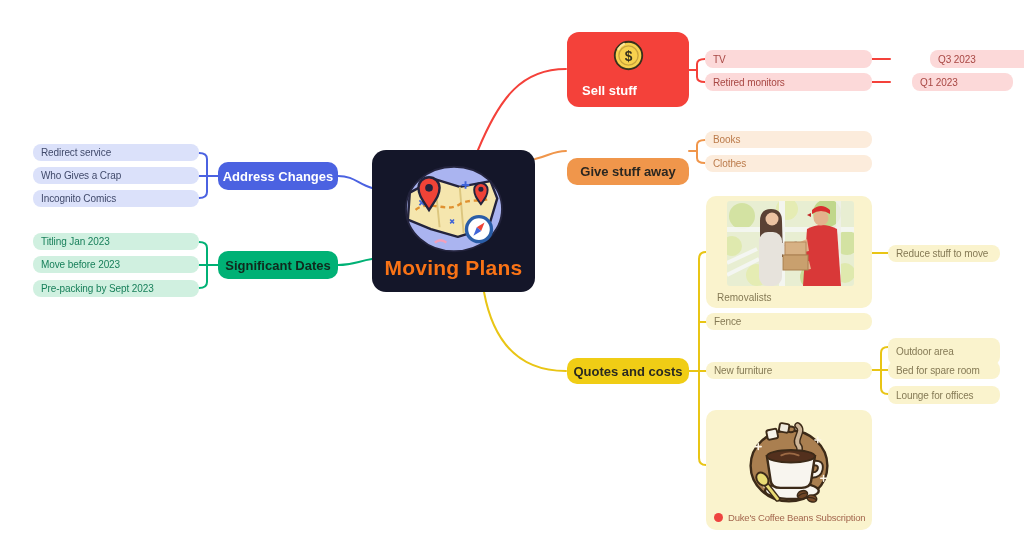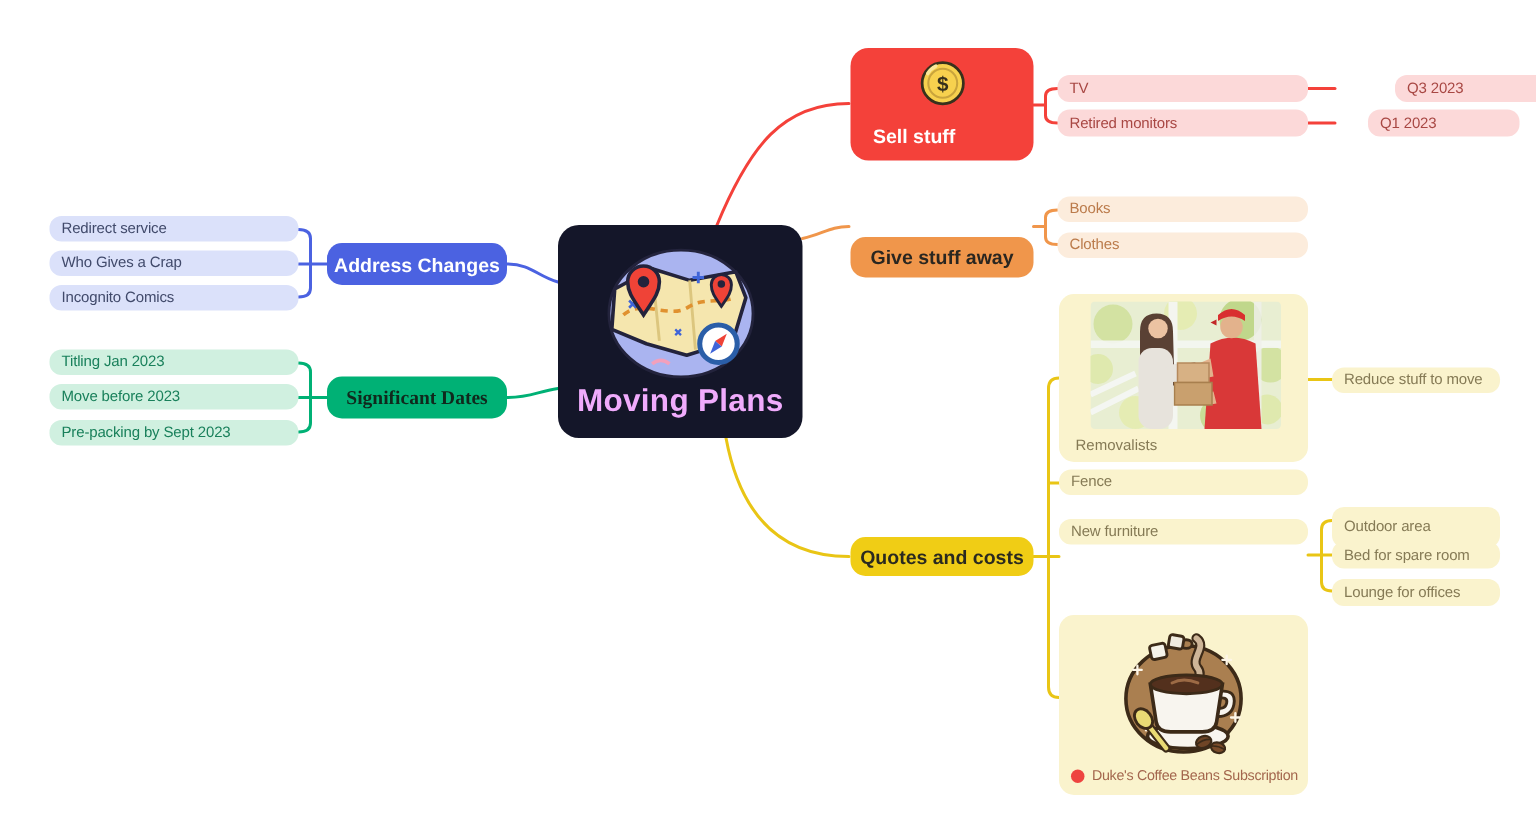--- a/index.html
+++ b/index.html
@@ -14,25 +14,25 @@
   .card{position:absolute;box-sizing:border-box;border-radius:10px;background:#faf3cd;}
   
   .p-red{background:#f4413a;color:#ffffff;}
   .c-red{background:#fcd9d9;color:#a84743;}
   .p-orange{background:#f0964b;color:#2a2620;margin-top:20px;}
   .c-orange{background:#fcecdc;color:#bb7b4b;}
   .p-yellow{background:#f0cd15;color:#2a2a20;}
   .c-yellow{background:#faf3cd;color:#857a55;}
   .p-blue{background:#4b62e1;color:#ffffff;}
   .c-blue{background:#dbe1fa;color:#414a6b;}
-  .p-green{background:#00b175;color:#10291d;font-family:Liberation Serif, serif;}
+  .p-green{background:#00b175;color:#10291d;}
   .c-green{background:#d0f0e0;color:#19805b;}
   .central{left:372px;top:150px;width:163px;height:142px;background:#141629;border-radius:14px;
         display:flex;flex-direction:column;align-items:center;justify-content:flex-end;padding-bottom:12px;}
-  .central .title{color:#f0abfc;font-weight:bold;font-size:21px;letter-spacing:0.2px;}
+  .central .title{color:#f97316;font-weight:bold;font-size:21px;letter-spacing:0.2px;}
   .central svg{position:absolute;top:10px;left:24px;}
   .sell{left:567px;top:32px;width:122px;height:75px;border-radius:12px;display:block;}
   .sell .lbl{position:absolute;left:15px;bottom:9px;font-weight:bold;font-size:13px;color:#ffffff;}
   .sell svg{position:absolute;left:45px;top:7px;}
   .cardlabel{position:absolute;left:11px;bottom:5px;font-size:10px;color:#857a55;white-space:nowrap;}
   .photo{position:absolute;left:21px;top:5px;width:127px;height:85px;border-radius:3px;overflow:hidden;}
   .coffee-art{position:absolute;left:34px;top:4px;}
   .duke-row{position:absolute;left:8px;bottom:7px;display:flex;align-items:center;gap:5px;}
   .duke-row .dot{width:9px;height:9px;border-radius:50%;background:#ee4440;flex:0 0 auto;}
   .duke-row .txt{font-size:9.5px;color:#a3664d;white-space:nowrap;letter-spacing:-0.2px;}
@@ -189,21 +189,21 @@
     </svg>
     <span class="cardlabel">Removalists</span>
   </div>
   <div class="chip c-yellow" style="left:888px;top:245px;width:112px;height:17px">
       <span>Reduce stuff to move</span>
     </div>
 
   <div class="chip c-yellow" style="left:706px;top:313px;width:166px;height:17px">
       <span>Fence</span>
     </div>
-  <div class="chip c-yellow" style="left:706px;top:346px;width:166px;height:17px">
+  <div class="chip c-yellow" style="left:706px;top:362px;width:166px;height:17px">
       <span>New furniture</span>
     </div>
   <div class="chip c-yellow" style="left:888px;top:338px;width:112px;height:27px">
       <span>Outdoor area</span>
     </div>
   <div class="chip c-yellow" style="left:888px;top:361px;width:112px;height:18px">
       <span>Bed for spare room</span>
     </div>
   <div class="chip c-yellow" style="left:888px;top:386px;width:112px;height:18px">
       <span>Lounge for offices</span>

